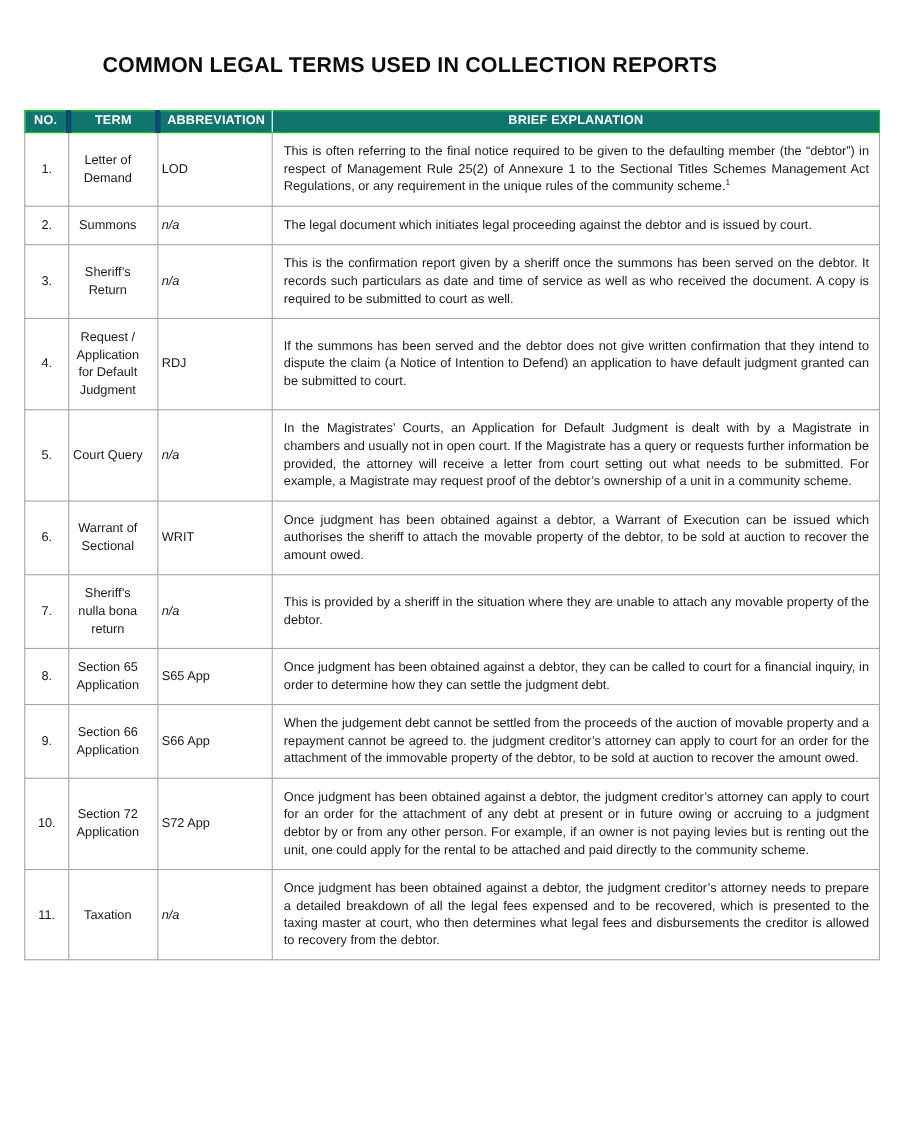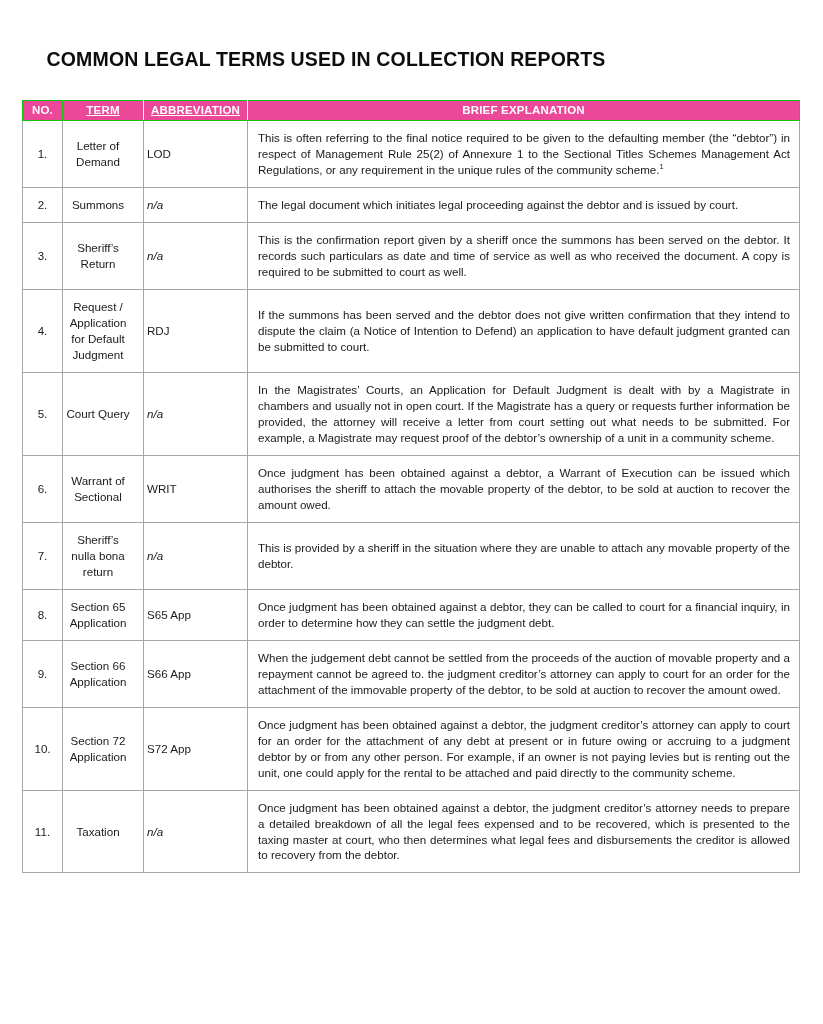--- a/index.html
+++ b/index.html
@@ -19,54 +19,53 @@
     position: relative;
     width: 823px;
     height: 1024px;
     box-sizing: border-box;
   }
   .doc-title {
     position: absolute;
     top: 48px;
     left: 0;
     width: 652px;
-    text-align: center;
+    text-align: right;
     font-size: 19.5px;
     font-weight: bold;
     letter-spacing: 0.15px;
     color: #0d0d0d;
   }
   .terms-table {
     position: absolute;
     top: 100px;
     left: 22px;
     width: 777px;
     border-collapse: collapse;
     table-layout: fixed;
   }
   .terms-table col.c-no    { width: 40px; }
   .terms-table col.c-term  { width: 81px; }
   .terms-table col.c-abbr  { width: 104px; }
   .terms-table col.c-expl  { width: 552px; }
 
   .terms-table thead th {
-    background: #ec4899;
+    background: #0f766e;
     color: #ffffff;
     font-size: 11.5px;
     font-weight: bold;
     text-align: center;
     padding: 3px 2px 4px 2px;
     border: 1px solid #12c312;
     letter-spacing: 0.2px;
     vertical-align: middle;
   }
   .terms-table thead th.th-divider {
-    border-left: 1px solid #0c4a6e;
+    border-left: 5px solid #0c4a6e;
     border-right: 1px solid #ffffff;
-    text-decoration: underline;
   }
   .terms-table tbody td {
     border: 1px solid #a6a6a6;
     vertical-align: middle;
     font-size: 11.6px;
     line-height: 1.38;
     color: #1a1a1a;
     padding: 9px 6px;
     box-sizing: border-box;
   }

